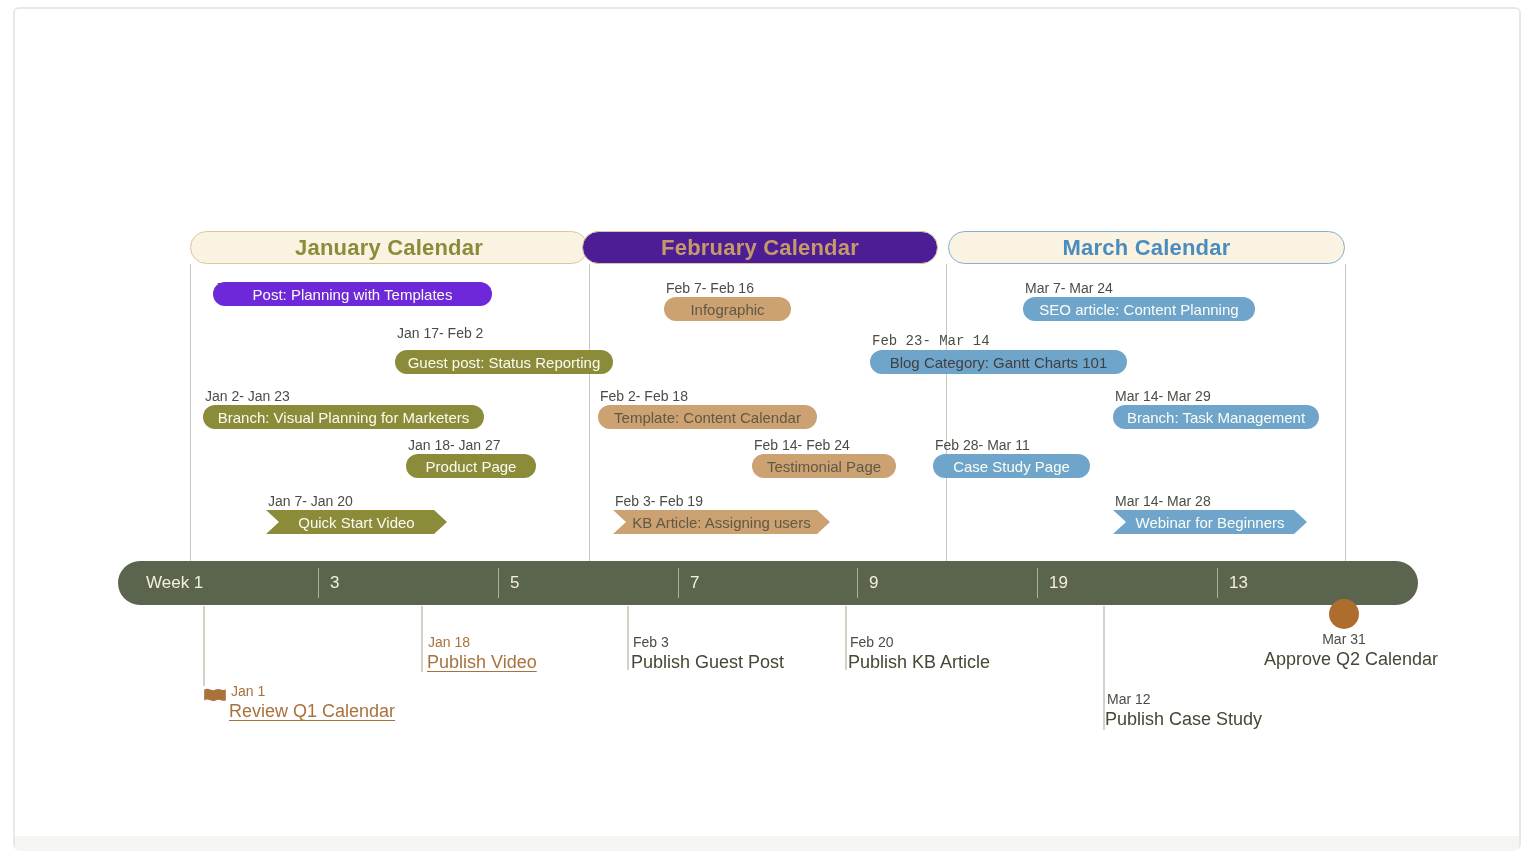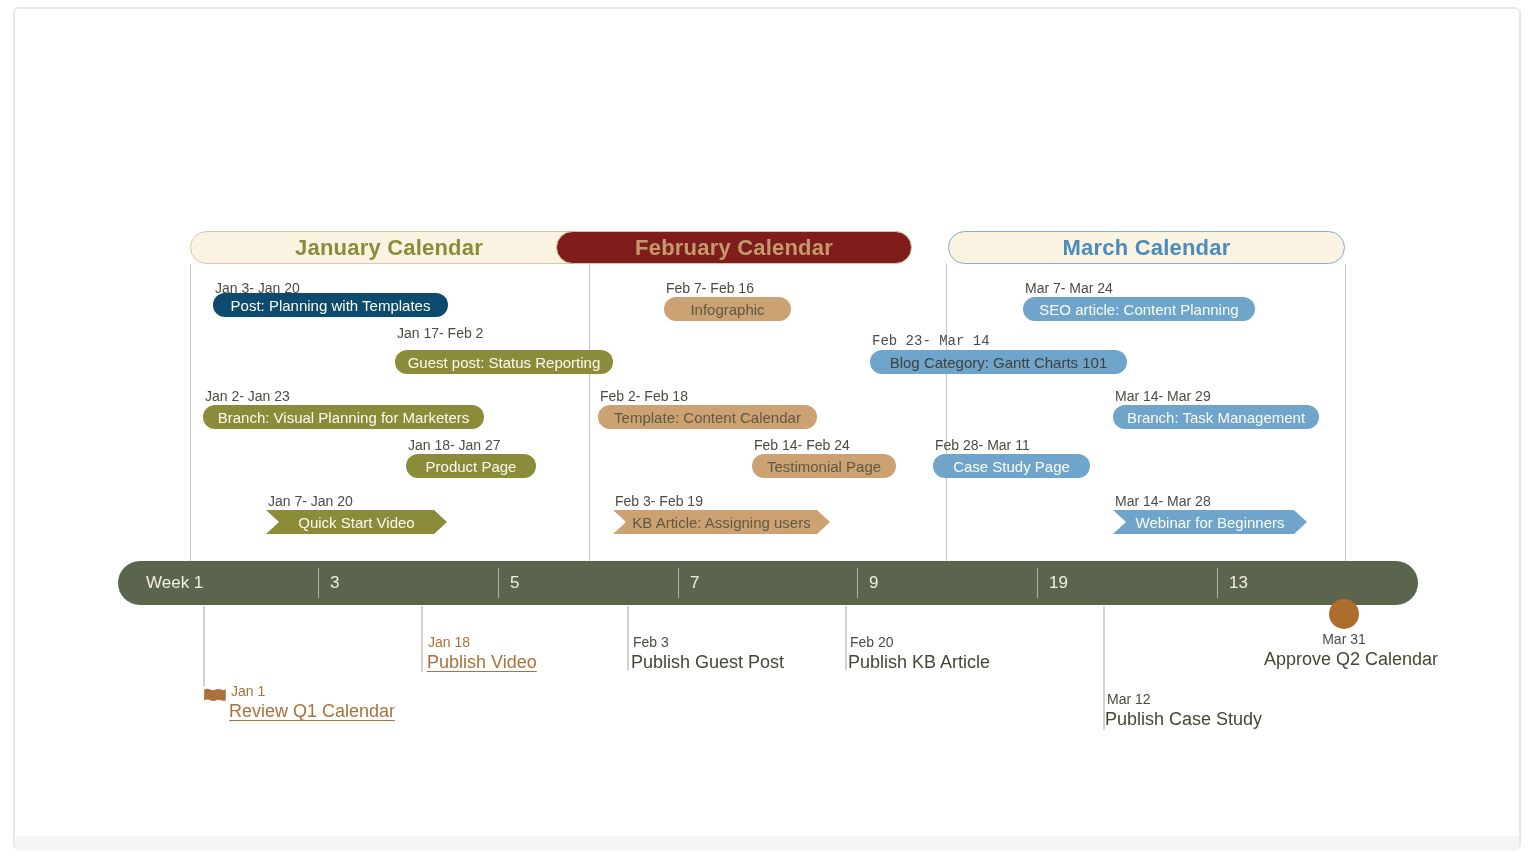--- a/index.html
+++ b/index.html
@@ -39,30 +39,30 @@
   <div id="dividers-layer">
       <div class="divider" style="left: 190px; background: rgb(203, 202, 192);"></div>
       <div class="divider" style="left: 589px; background: rgb(203, 202, 192);"></div>
       <div class="divider" style="left: 946px; background: rgb(203, 202, 192);"></div>
       <div class="divider" style="left: 1345px; background: rgb(203, 202, 192);"></div>
     </div>
   <div id="headers-layer">
       <div class="pill" style="left: 190px; width: 398px; background: rgb(250, 243, 226); border-color: rgb(217, 199, 161);">
         <span style="color: rgb(139, 140, 58);">January Calendar</span>
       </div>
-      <div class="pill" style="left: 556px; width: 356px; background: #7f1d1d; border-color: rgb(217, 199, 161);">
+      <div class="pill" style="left: 582px; width: 356px; background: #4c1d95; border-color: rgb(217, 199, 161);">
         <span style="color: rgb(196, 154, 106);">February Calendar</span>
       </div>
       <div class="pill" style="left: 948px; width: 397px; background: rgb(250, 243, 226); border-color: rgb(132, 174, 210);">
         <span style="color: rgb(74, 140, 189);">March Calendar</span>
       </div>
     </div>
   <div id="tasks-layer">
       <div class="task-dates" style="left: 215px; top: 280px; color: rgb(75, 76, 68);">Jan 3- Jan 20</div>
-      <div class="task-bar" style="left: 213px; top: 293px; width: 235px; background: #0c4a6e; color: rgb(252, 251, 241);">Post: Planning with Templates</div>
+      <div class="task-bar" style="left: 213px; top: 282px; width: 279px; background: #6d28d9; color: rgb(252, 251, 241);">Post: Planning with Templates</div>
       <div class="task-dates" style="left: 397px; top: 325px; color: rgb(75, 76, 68);">Jan 17- Feb 2</div>
       <div class="task-bar" style="left: 395px; top: 350px; width: 218px; background: rgb(139, 140, 58); color: rgb(252, 251, 241);">Guest post: Status Reporting</div>
       <div class="task-dates" style="left: 205px; top: 388px; color: rgb(75, 76, 68);">Jan 2- Jan 23</div>
       <div class="task-bar" style="left: 203px; top: 405px; width: 281px; background: rgb(139, 140, 58); color: rgb(252, 251, 241);">Branch: Visual Planning for Marketers</div>
       <div class="task-dates" style="left: 408px; top: 437px; color: rgb(75, 76, 68);">Jan 18- Jan 27</div>
       <div class="task-bar" style="left: 406px; top: 454px; width: 130px; background: rgb(139, 140, 58); color: rgb(252, 251, 241);">Product Page</div>
       <div class="task-dates" style="left: 268px; top: 493px; color: rgb(75, 76, 68);">Jan 7- Jan 20</div>
       <div class="task-bar arrow" style="left: 266px; top: 510px; width: 181px; background: rgb(139, 140, 58); color: rgb(252, 251, 241);">Quick Start Video</div>
       <div class="task-dates" style="left: 666px; top: 280px; color: rgb(75, 76, 68);">Feb 7- Feb 16</div>
       <div class="task-bar" style="left: 664px; top: 297px; width: 127px; background: rgb(205, 162, 115); color: rgb(95, 89, 68);">Infographic</div>

